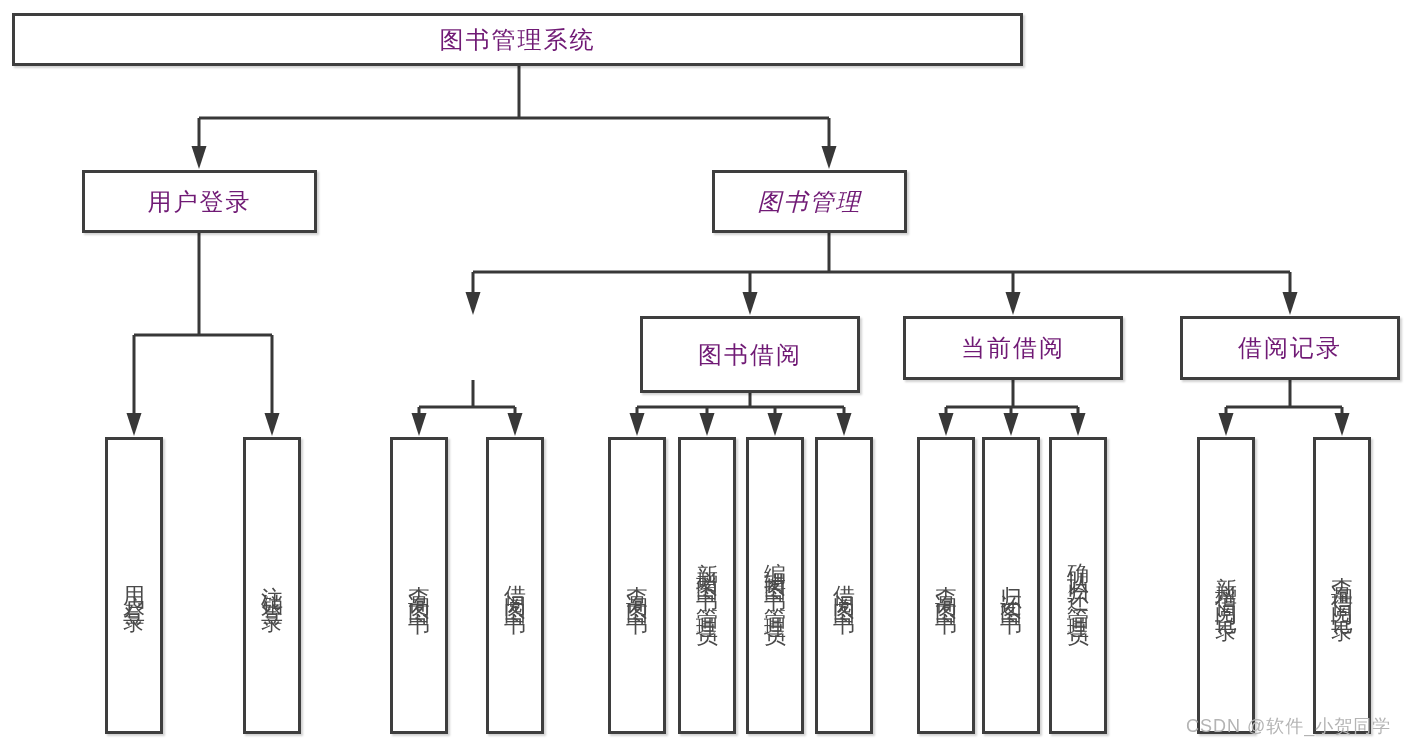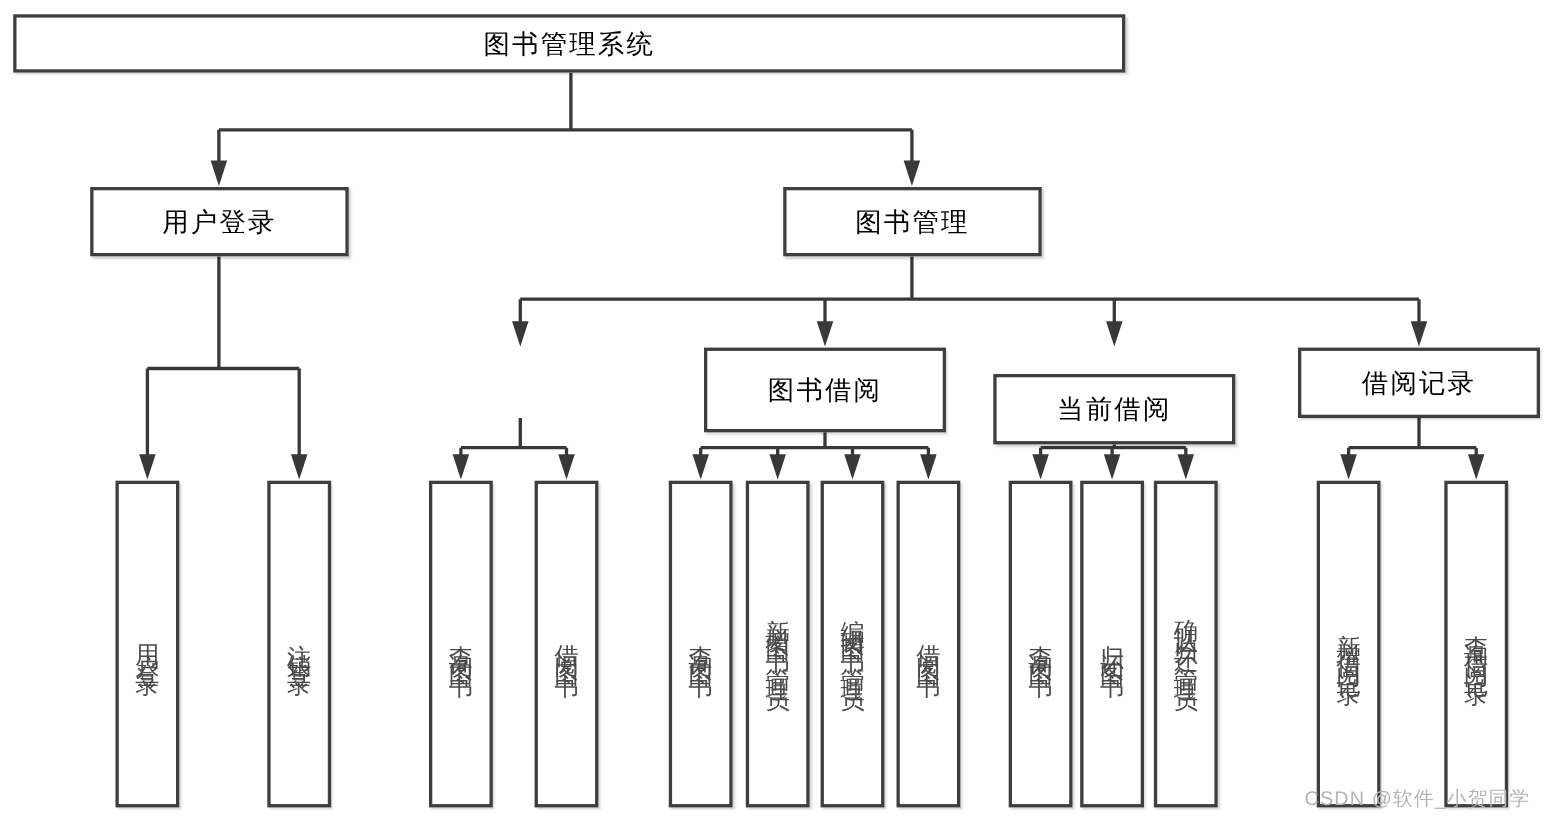--- a/index.html
+++ b/index.html
@@ -9,21 +9,21 @@
     font-family:"Liberation Sans", sans-serif;
   }
   svg.connectors { position:absolute; left:0; top:0; }
   .box {
     position:absolute; box-sizing:border-box;
     border:3px solid #3e3e3e; background:#ffffff;
     display:flex; align-items:center; justify-content:center;
     box-shadow:2px 2px 2px rgba(0,0,0,0.18);
   }
   .hlabel {
-    font-size:24px; color:#000000; letter-spacing:2px; white-space:nowrap;
+    font-size:24px; color:#701a75; letter-spacing:2px; white-space:nowrap;
   }
   .vtext {
     writing-mode:vertical-rl; text-orientation:mixed;
     font-size:22px; letter-spacing:9px; color:#4a4a4a;
     line-height:1;
   }
   .watermark {
     position:absolute; left:1186px; top:714px;
     font-size:18px; color:#b4b4b4; letter-spacing:1px;
     white-space:nowrap;
@@ -77,28 +77,28 @@
     </g>
   </svg>
 
   <div class="box" style="left:12px; top:13px; width:1011px; height:53px;">
     <span class="hlabel">图书管理系统</span>
   </div>
 
   <div class="box" style="left:82px; top:170px; width:235px; height:63px;">
     <span class="hlabel">用户登录</span>
   </div>
-  <div class="box" style="left:712px; top:170px; width:235px; height:63px;">
+  <div class="box" style="left:712px; top:170px; width:195px; height:63px;font-style:italic;">
     <span class="hlabel">图书管理</span>
   </div>
 
   <div class="box" style="left:640px; top:316px; width:220px; height:77px;">
     <span class="hlabel">图书借阅</span>
   </div>
-  <div class="box" style="left:903px; top:316px; width:220px; height:64px;margin-top:24px;">
+  <div class="box" style="left:903px; top:316px; width:220px; height:64px;">
     <span class="hlabel">当前借阅</span>
   </div>
   <div class="box" style="left:1180px; top:316px; width:220px; height:64px;">
     <span class="hlabel">借阅记录</span>
   </div>
 
   <div class="box" style="left:105px; top:437px; width:58px; height:297px;">
     <span class="vtext">用户登录</span>
   </div>
   <div class="box" style="left:243px; top:437px; width:58px; height:297px;">

